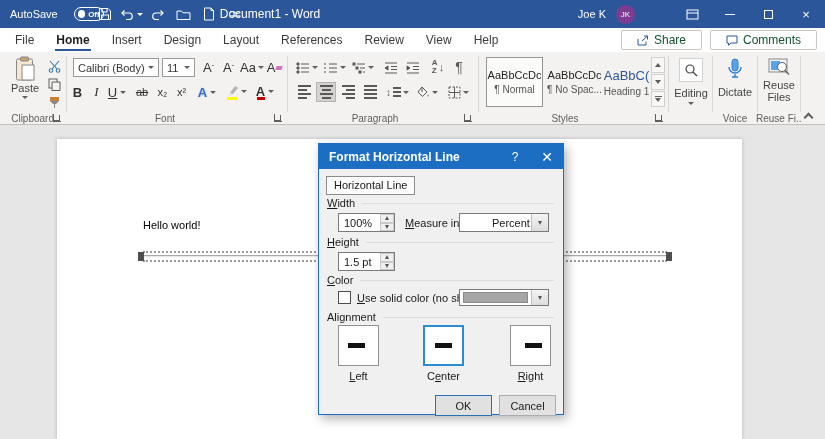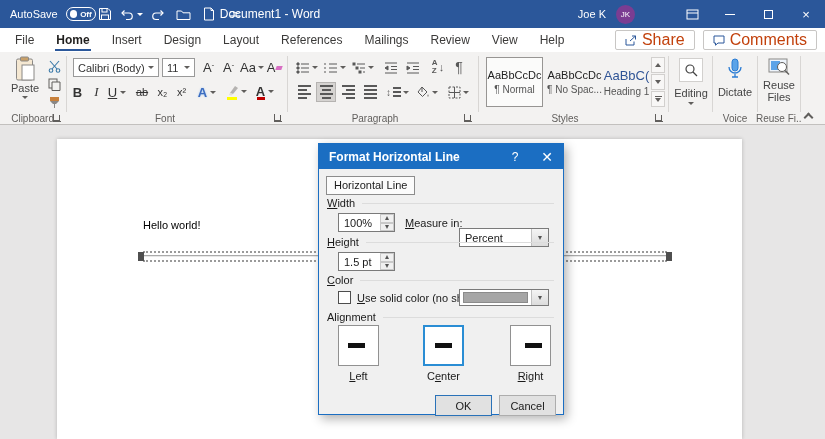--- a/index.html
+++ b/index.html
@@ -2,21 +2,21 @@
 <html><head>
 <meta charset="utf-8">
 <style>
   * { box-sizing: border-box; margin: 0; padding: 0; }
   html,body { width:825px; height:439px; overflow:hidden; }
   body { font-family:"Liberation Sans", sans-serif; background:#e7e6e6; position:relative; }
 
   
   .titlebar { position:absolute; top:0; left:0; width:825px; height:28px; background:#2b579a; color:#fff; font-size:11px; }
   .qa { position:absolute; top:0; height:28px; display:flex; align-items:center; color:#fff; }
-  .autosave { left:10px; gap:8px; }
+  .autosave { left:10px; gap:16px; }
   .toggle { width:30px; height:14px; border:1px solid #fff; border-radius:8px; display:flex; align-items:center; padding:0 3px; gap:3px; }
   .toggle .knob { width:8px; height:8px; background:#fff; border-radius:50%; }
   .toggle .state { font-size:8px; font-weight:bold; }
   .qa-icon { width:26px; text-align:center; display:flex; justify-content:center; align-items:center; height:28px; cursor:default; }
   .qa-icon svg { display:block; }
   .chev-tiny { width:0; height:0; border-left:3px solid transparent; border-right:3px solid transparent; border-top:3px solid #fff; margin-left:2px; }
   .doc-title { position:absolute; top:0; left:210px; width:120px; height:28px; display:flex; align-items:center; justify-content:center; font-size:12px; color:#fff; }
   .searchbox { position:absolute; left:343px; top:5px; width:221px; height:18px; background:#40649e; border:1px solid #8ba4cc; display:flex; align-items:center; gap:24px; padding-left:38px; color:#cdd8ea; font-size:11px; }
   .user { position:absolute; right:190px; top:0; height:28px; display:flex; align-items:center; gap:10px; }
   .avatar { width:19px; height:19px; border-radius:50%; background:#7b3d92; color:#fff; font-size:8px; display:flex; align-items:center; justify-content:center; }
@@ -26,21 +26,21 @@
   .max-glyph { width:9px; height:9px; border:1px solid #fff; }
   .close-glyph { font-size:13px; }
 
   
   .menubar { position:absolute; top:28px; left:0; width:825px; height:24px; background:#fff; }
   .tabs { position:absolute; left:4px; top:0; height:24px; display:flex; }
   .tab { padding:0 11px; font-size:12px; color:#3b3a39; display:flex; align-items:center; position:relative; }
   .tab.active { color:#201f1e; font-weight:bold; }
   .tab.active::after { content:""; position:absolute; left:10px; right:10px; bottom:1px; height:2px; background:#2b579a; }
   .right-btns { position:absolute; right:8px; top:2px; display:flex; gap:8px; }
-  .pill-btn { height:20px; border:1px solid #c8c6c4; background:#fff; color:#c2410c; font-size:16px; display:flex; align-items:center; gap:5px; padding:0 9px; border-radius:2px; }
+  .pill-btn { height:20px; border:1px solid #c8c6c4; background:#fff; color:#14532d; font-size:12px; display:flex; align-items:center; gap:5px; padding:0 15px; border-radius:2px; }
 
   
   .ribbon { position:absolute; top:52px; left:0; width:825px; height:73px; background:#f3f2f1; border-bottom:1px solid #c2c0be; }
   .gdiv { position:absolute; top:4px; height:56px; width:1px; background:#d8d6d4; }
   .glabel { position:absolute; top:61px; font-size:10px; color:#605e5c; text-align:center; }
   .launcher { position:absolute; top:62px; width:8px; height:8px; border-left:1px solid #605e5c; border-bottom:1px solid #605e5c; }
   .launcher::after { content:""; position:absolute; right:0px; top:0px; width:5px; height:5px; border-right:1px solid #605e5c; border-bottom:1px solid #605e5c; transform:translate(-1px,1px); }
   .rbtn { position:absolute; display:flex; align-items:center; justify-content:center; color:#444; }
   .chev { width:0; height:0; border-left:3px solid transparent; border-right:3px solid transparent; border-top:3px solid #605e5c; }
   .combo { background:#fff; border:1px solid #999; font-size:11px; color:#333; display:flex; align-items:center; justify-content:space-between; padding:0 4px; }
@@ -177,21 +177,20 @@
 </div>
 
 <div class="menubar">
   <div class="tabs">
     <span class="tab">File</span>
     <span class="tab active">Home</span>
     <span class="tab">Insert</span>
     <span class="tab">Design</span>
     <span class="tab">Layout</span>
     <span class="tab">References</span>
-    <span class="tab">Mailings</span>
     <span class="tab">Review</span>
     <span class="tab">View</span>
     <span class="tab">Help</span>
   </div>
   <div class="right-btns">
     <span class="pill-btn">
       <svg width="12" height="11" viewBox="0 0 12 11" fill="none" stroke="#2b579a" stroke-width="1">
         <path d="M1 4 V10 H9 V6.5"></path>
           <path d="M5 6 L10.5 1"></path>
           <path d="M7 1 H10.5 V4.5"></path>
@@ -527,21 +526,21 @@
     <span class="arrows">
         <span>
           <i class="mini-up"></i>
         </span>
         <span>
           <i class="mini-dn"></i>
         </span>
       </span>
   </div>
   <span style="position:absolute; left:86px; top:73px;"><span class="acckey">M</span><span>easure in:</span></span>
-  <div class="dcombo" style="left:140px; top:84px;">
+  <div class="dcombo" style="left:140px; top:69px;padding-left:27px;">
     <span class="cval">Percent</span>
     <span class="cbtn">
         <i class="mini-dn"></i>
       </span>
   </div>
 
   <div class="ghdr" style="top:92px;">
     <span><span class="acckey">H</span><span>eight</span></span>
     <span class="rule"></span>
   </div>

